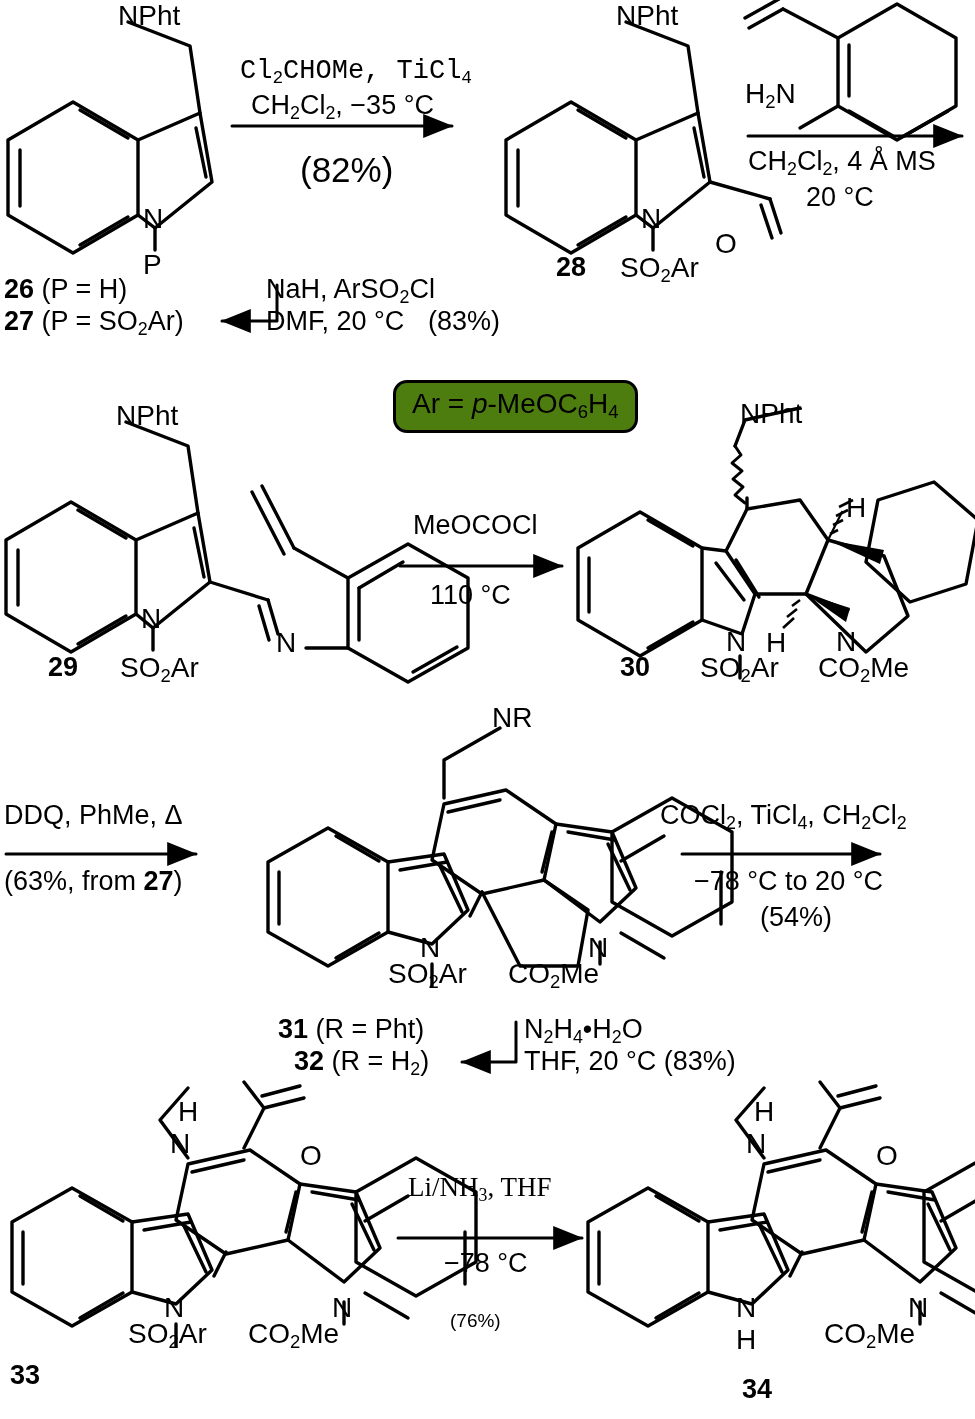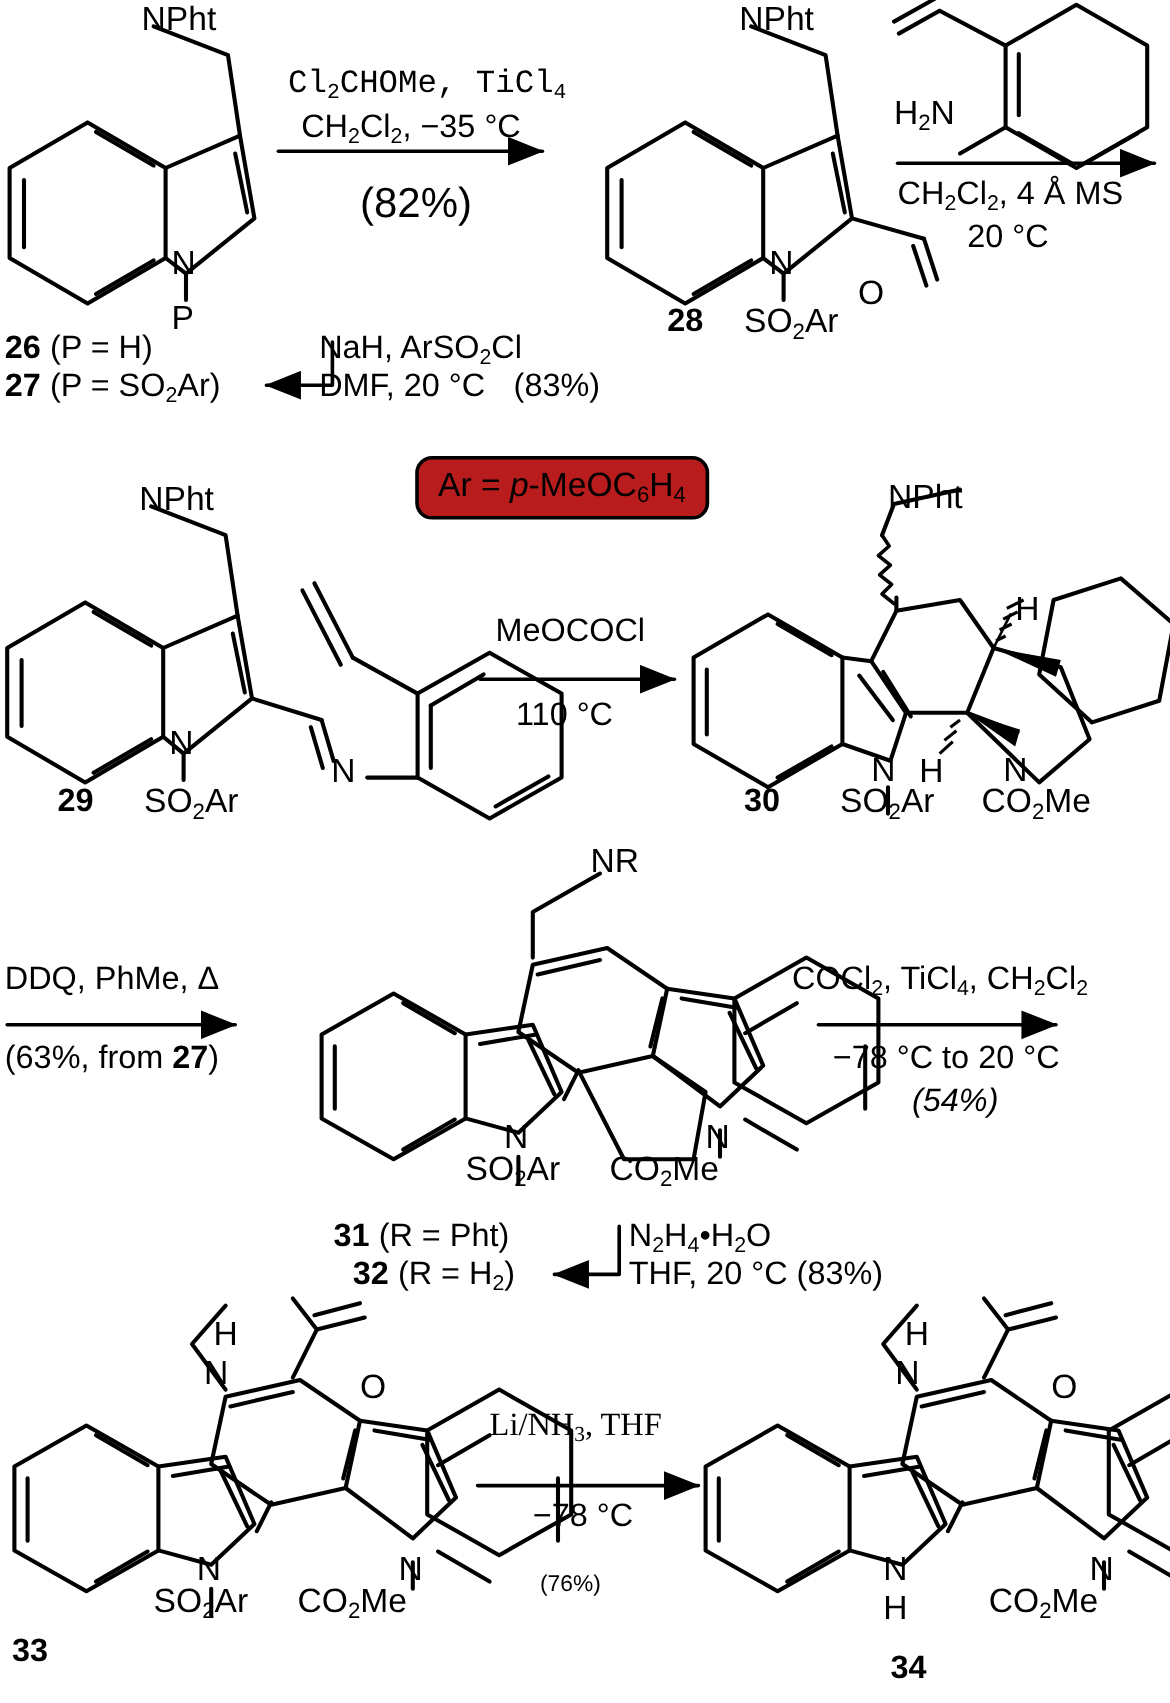--- a/index.html
+++ b/index.html
@@ -4,21 +4,21 @@
 <style>
   html,body{margin:0;padding:0;background:#fff;}
   body{width:975px;height:1419px;position:relative;overflow:hidden;
        font-family:"Liberation Sans",sans-serif;color:#000;}
   .lbl{position:absolute;white-space:nowrap;line-height:1.12;}
   .t28{font-size:28px;}
   .bold{font-weight:bold;}
   .it{font-style:italic;}
   sub{font-size:0.66em;vertical-align:-0.28em;}
   .arbox{position:absolute;border:3px solid #000;border-radius:14px;
-         padding:5px 16px 7px;font-size:28px;white-space:nowrap;background:#b91c1c;}
+         padding:5px 16px 7px;font-size:28px;white-space:nowrap;background:#4d7c0f;margin-left:47px;}
   svg{position:absolute;left:0;top:0;overflow:visible;}
 </style>
 </head>
 <body>
 
 <svg width="975" height="1419">
   <defs>
     <marker id="ah" viewBox="0 0 10 8" refX="9.6" refY="4" markerWidth="10" markerHeight="8" orient="auto">
       <path d="M0,0 L10,4 L0,8 z" fill="#000"></path>
     </marker>
@@ -321,21 +321,21 @@
 <div class="lbl" style="left:278px;top:1046px;font-size:27px;margin-left:16px;">
   <span class="bold">32</span>
   <span>(R = H<sub>2</sub>)</span>
 </div>
 
 <div class="lbl" style="left:524px;top:1014px;font-size:27px;">N<sub>2</sub>H<sub>4</sub>•H<sub>2</sub>O</div>
 <div class="lbl" style="left:524px;top:1046px;font-size:27px;">THF, 20 °C (83%)</div>
 
 <div class="lbl" style="left:660px;top:800px;font-size:27px;">COCl<sub>2</sub>, TiCl<sub>4</sub>, CH<sub>2</sub>Cl<sub>2</sub></div>
 <div class="lbl" style="left:694px;top:866px;font-size:27px;">−78 °C to 20 °C</div>
-<div class="lbl" style="left:760px;top:902px;font-size:27px;font-style:italic;">(54%)</div>
+<div class="lbl" style="left:760px;top:902px;font-size:27px;">(54%)</div>
 
 <div class="lbl t28" style="left:178px;top:1096px;">H</div>
 <div class="lbl t28" style="left:170px;top:1128px;">N</div>
 <div class="lbl t28" style="left:300px;top:1140px;">O</div>
 <div class="lbl t28" style="left:164px;top:1292px;">N</div>
 <div class="lbl t28" style="left:332px;top:1292px;">N</div>
 <div class="lbl t28" style="left:128px;top:1318px;">SO<sub>2</sub>Ar</div>
 <div class="lbl t28" style="left:248px;top:1318px;">CO<sub>2</sub>Me</div>
 <div class="lbl bold" style="left:10px;top:1360px;font-size:27px;">33</div>
 

